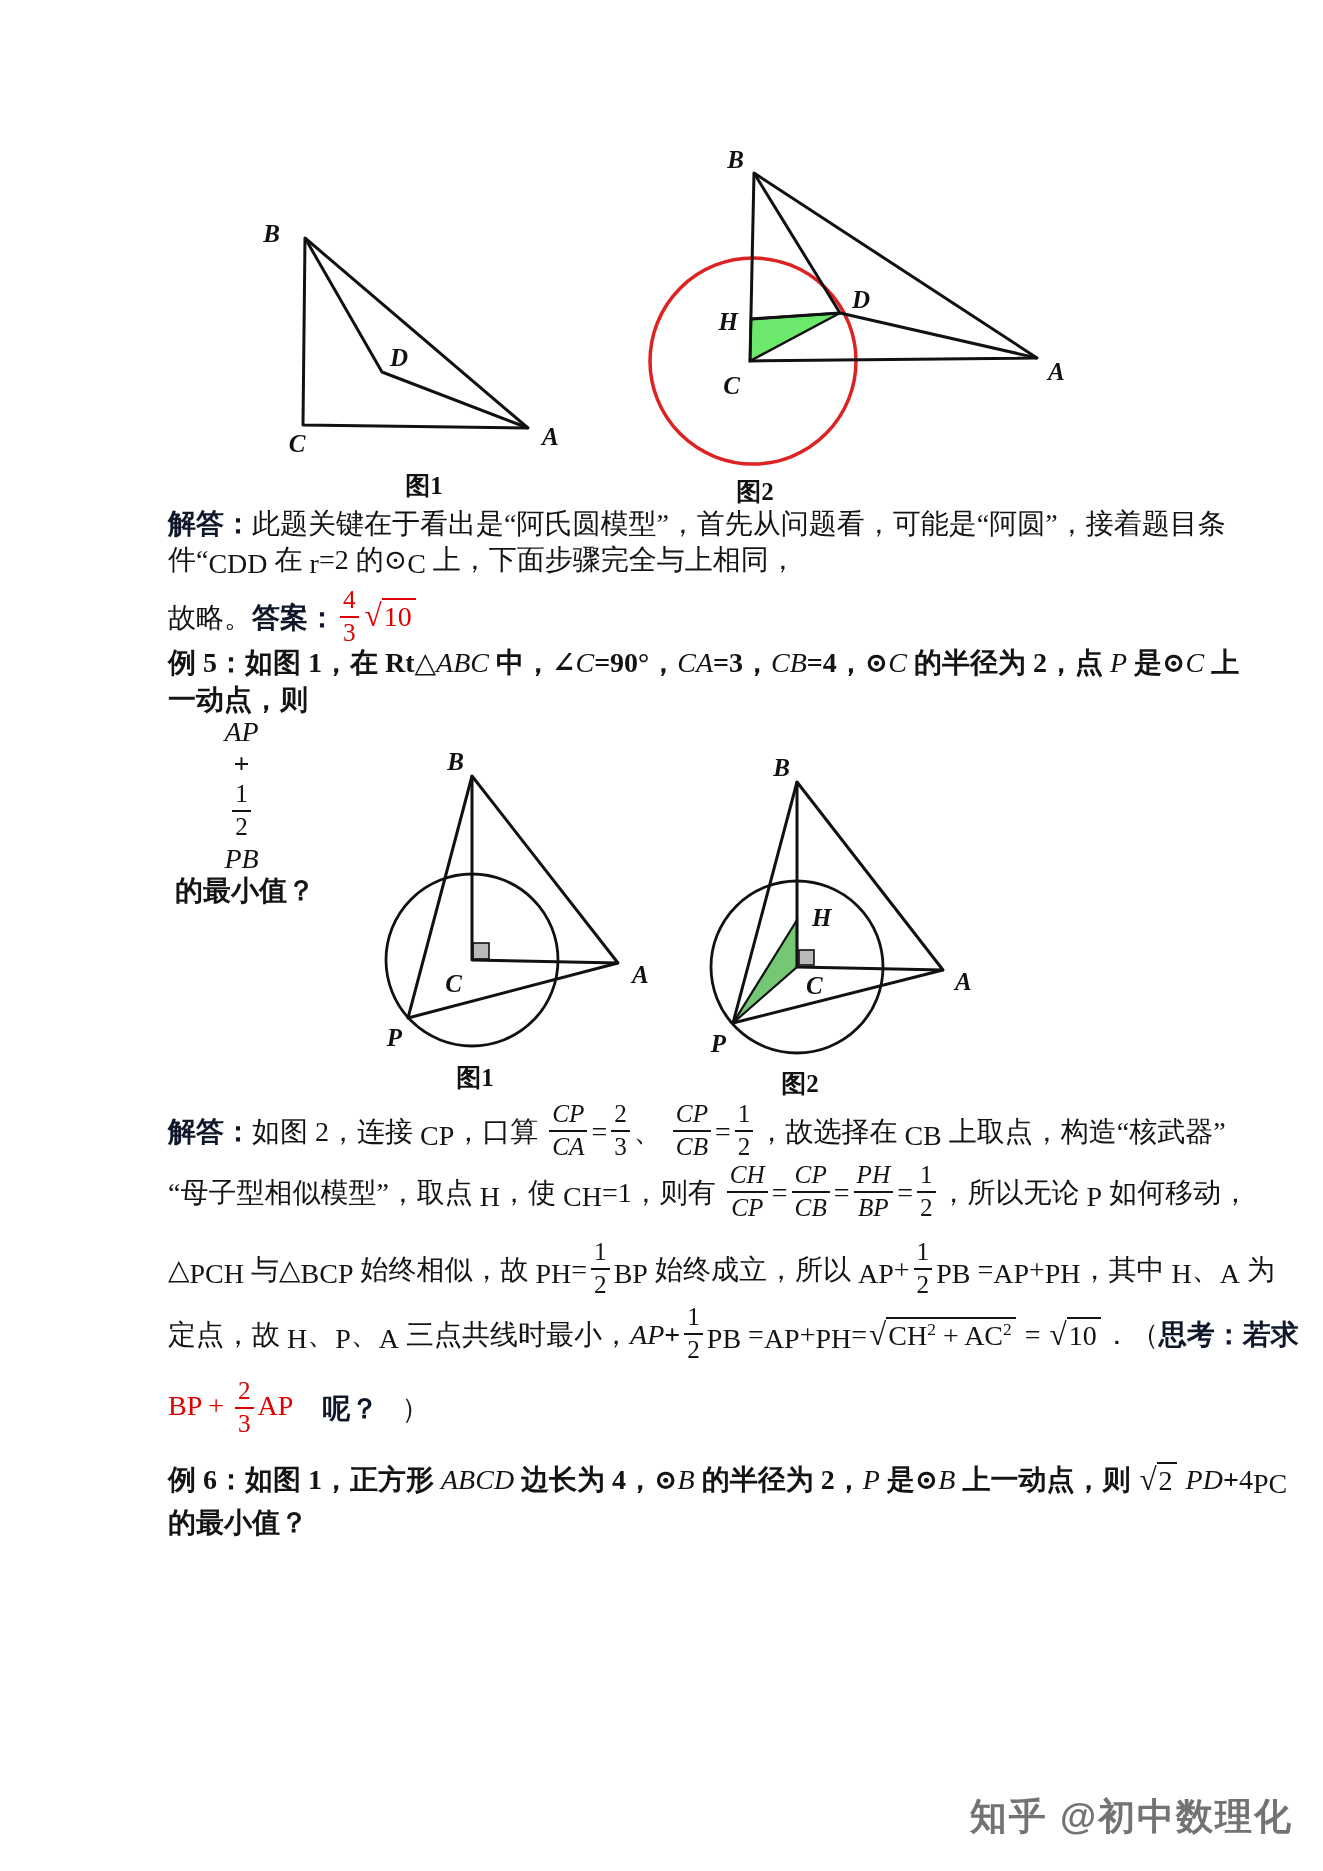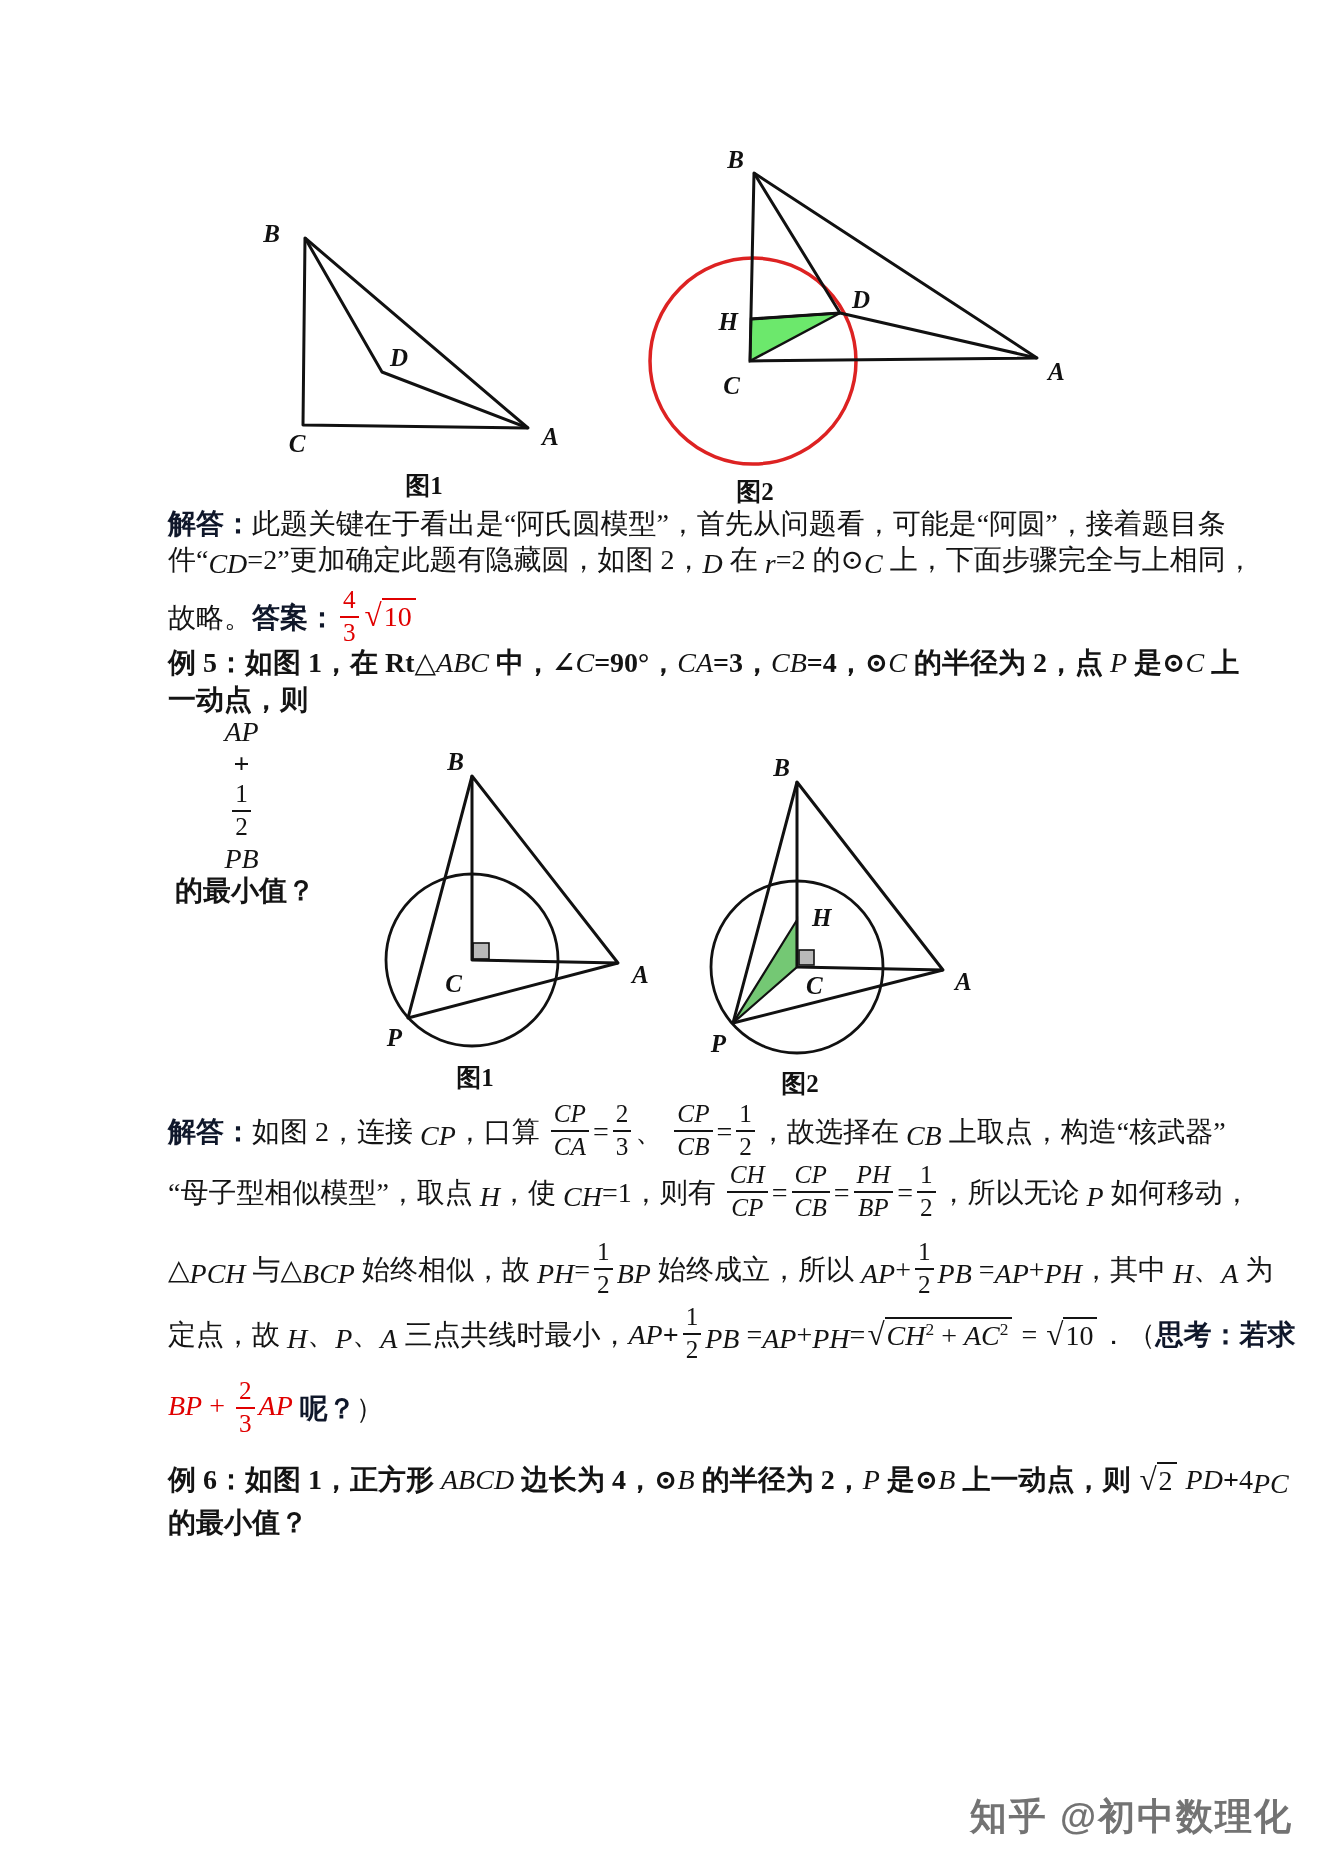--- a/index.html
+++ b/index.html
@@ -2,21 +2,21 @@
 <html><head>
 <meta charset="utf-8">
 <style>
   html,body{margin:0;padding:0;background:#ffffff;}
   .page{position:relative;width:1323px;height:1871px;background:#ffffff;overflow:hidden;
         font-family:"Liberation Serif","DejaVu Serif",serif;color:#141414;}
   svg{position:absolute;left:0;top:0;}
   
   .t{position:absolute;left:168px;display:flex;align-items:center;
      white-space:pre;font-size:28px;line-height:1.15;}
-  .i{font-style:italic;margin-top:8px;}
+  .i{margin-top:8px;}
   .b{font-weight:bold;}
   .bi{font-weight:normal;font-style:italic;}
   .red{color:#e00000;}
   .rb{color:#0f172a;font-weight:bold;}
   sup{font-size:0.62em;line-height:0;}
   
   .frac{display:inline-flex;flex-direction:column;align-items:center;vertical-align:middle;
         font-size:0.9em;line-height:1.15;margin:0 4px;transform:translateY(-1px);}
   .frac .num{border-bottom:2px solid currentColor;padding:0 3px 1px 3px;}
   .frac .den{padding-top:1px;}
@@ -89,29 +89,29 @@
     </g>
     <text class="ptlbl" x="790" y="776" text-anchor="end">B</text>
     <text class="ptlbl" x="812" y="926">H</text>
     <text class="ptlbl" x="806" y="994">C</text>
     <text class="ptlbl" x="955" y="990">A</text>
     <text class="ptlbl" x="726" y="1052" text-anchor="end">P</text>
     <text class="cap" x="800" y="1092" text-anchor="middle">图2</text>
   </svg>
 
   <div class="t" style="top:503px;height:42px;"><span class="rb">解答：</span><span>此题关键在于看出是“阿氏圆模型”，首先从问题看，可能是“阿圆”，接着题目条</span></div>
-  <div class="t" style="top:539px;height:42px;"><span>件“</span><span class="i">CD</span><span>=2”更加确定此题有隐藏圆，如图 2，</span><span class="i">D</span><span> 在 </span><span class="i">r</span><span>=2 的⊙</span><span class="i">C</span><span> 上，下面步骤完全与上相同，</span></div>
+  <div class="t" style="top:539px;height:42px;"><span>件“</span><span class="i">CD</span><span class="i">D</span><span> 在 </span><span class="i">r</span><span>=2 的⊙</span><span class="i">C</span><span> 上，下面步骤完全与上相同，</span></div>
   <div class="t" style="top:578px;height:80px;"><span>故略。</span><span class="rb">答案：</span><span class="red"><span class="frac"><span class="num">4</span><span class="den">3</span></span><span class="sqrt"><span class="rad">√</span><span class="vinc">10</span></span></span></div>
 
   <div class="t" style="top:642px;height:42px;"><span class="b">例 5：如图 1，在 Rt△</span><span class="bi">ABC</span><span class="b"> 中，∠</span><span class="bi">C</span><span class="b">=90°，</span><span class="bi">CA</span><span class="b">=3，</span><span class="bi">CB</span><span class="b">=4，⊙</span><span class="bi">C</span><span class="b"> 的半径为 2，点 </span><span class="bi">P</span><span class="b"> 是⊙</span><span class="bi">C</span><span class="b"> 上</span></div>
   <div class="t" style="top:684px;height:66px;flex-direction:column;"><span class="b">一动点，则 </span><span class="bi">AP</span><span class="b">+</span><span class="frac"><span class="num">1</span><span class="den">2</span></span><span class="bi">PB</span><span class="b"> 的最小值？</span></div>
 
   <div class="t" style="top:1100px;height:64px;"><span class="rb">解答：</span><span>如图 2，连接 </span><span class="i">CP</span><span>，口算 </span><span class="frac fi"><span class="num">CP</span><span class="den">CA</span></span><span>=</span><span class="frac"><span class="num">2</span><span class="den">3</span></span><span>、 </span><span class="frac fi"><span class="num">CP</span><span class="den">CB</span></span><span>=</span><span class="frac"><span class="num">1</span><span class="den">2</span></span><span>，故选择在 </span><span class="i">CB</span><span> 上取点，构造“核武器”</span></div>
   <div class="t" style="top:1161px;height:64px;"><span>“母子型相似模型”，取点 </span><span class="i">H</span><span>，使 </span><span class="i">CH</span><span>=1，则有 </span><span class="frac fi"><span class="num">CH</span><span class="den">CP</span></span><span>=</span><span class="frac fi"><span class="num">CP</span><span class="den">CB</span></span><span>=</span><span class="frac fi"><span class="num">PH</span><span class="den">BP</span></span><span>=</span><span class="frac"><span class="num">1</span><span class="den">2</span></span><span>，所以无论 </span><span class="i">P</span><span> 如何移动，</span></div>
   <div class="t" style="top:1238px;height:64px;"><span>△</span><span class="i">PCH</span><span> 与△</span><span class="i">BCP</span><span> 始终相似，故 </span><span class="i">PH</span><span>=</span><span class="frac"><span class="num">1</span><span class="den">2</span></span><span class="i">BP</span><span> 始终成立，所以 </span><span class="i">AP</span><span>+</span><span class="frac"><span class="num">1</span><span class="den">2</span></span><span class="i">PB</span><span> =</span><span class="i">AP</span><span>+</span><span class="i">PH</span><span>，其中 </span><span class="i">H</span><span>、</span><span class="i">A</span><span> 为</span></div>
   <div class="t" style="top:1303px;height:64px;"><span>定点，故 </span><span class="i">H</span><span>、</span><span class="i">P</span><span>、</span><span class="i">A</span><span> 三点共线时最小，</span><span class="bi">AP</span><span class="b">+</span><span class="frac"><span class="num">1</span><span class="den">2</span></span><span class="i">PB</span><span> =</span><span class="i">AP</span><span>+</span><span class="i">PH</span><span>=</span><span class="sqrt"><span class="rad">√</span><span class="vinc"><span class="i">CH</span><sup>2</sup><span> + </span><span class="i">AC</span><sup>2</sup></span></span><span> = </span><span class="sqrt"><span class="rad">√</span><span class="vinc">10</span></span><span>．（</span><span class="rb">思考：若求</span></div>
-  <div class="t" style="top:1374px;height:70px;"><span class="red"><span class="i">BP</span><span> + </span><span class="frac"><span class="num">2</span><span class="den">3</span></span><span class="i">AP</span><span> </span></span><span class="rb">呢？</span><span>）</span></div>
+  <div class="t" style="top:1374px;height:70px;gap:23px;"><span class="red"><span class="i">BP</span><span> + </span><span class="frac"><span class="num">2</span><span class="den">3</span></span><span class="i">AP</span><span> </span></span><span class="rb">呢？</span><span>）</span></div>
 
   <div class="t" style="top:1459px;height:42px;"><span class="b">例 6：如图 1，正方形 </span><span class="bi">ABCD</span><span class="b"> 边长为 4，⊙</span><span class="bi">B</span><span class="b"> 的半径为 2，</span><span class="bi">P</span><span class="b"> 是⊙</span><span class="bi">B</span><span class="b"> 上一动点，则 </span><span class="sqrt"><span class="rad">√</span><span class="vinc">2</span></span><span class="bi"> PD</span><span class="b">+</span><span>4</span><span class="i">PC</span></div>
   <div class="t" style="top:1502px;height:42px;"><span class="b">的最小值？</span></div>
 
   <div class="watermark">知乎 @初中数理化</div>
 </div>
 
 </body></html>

